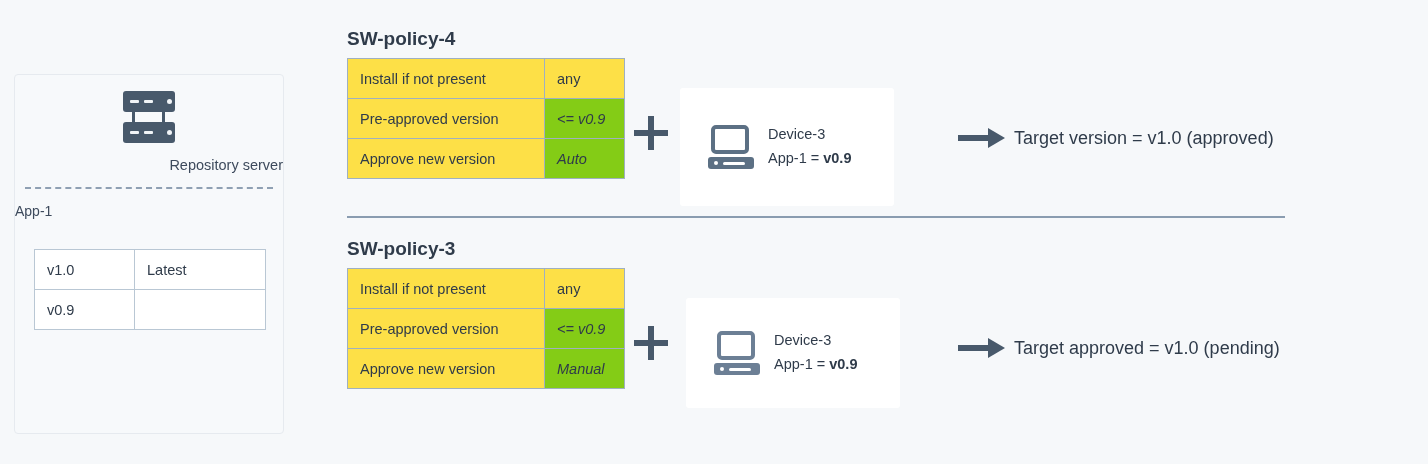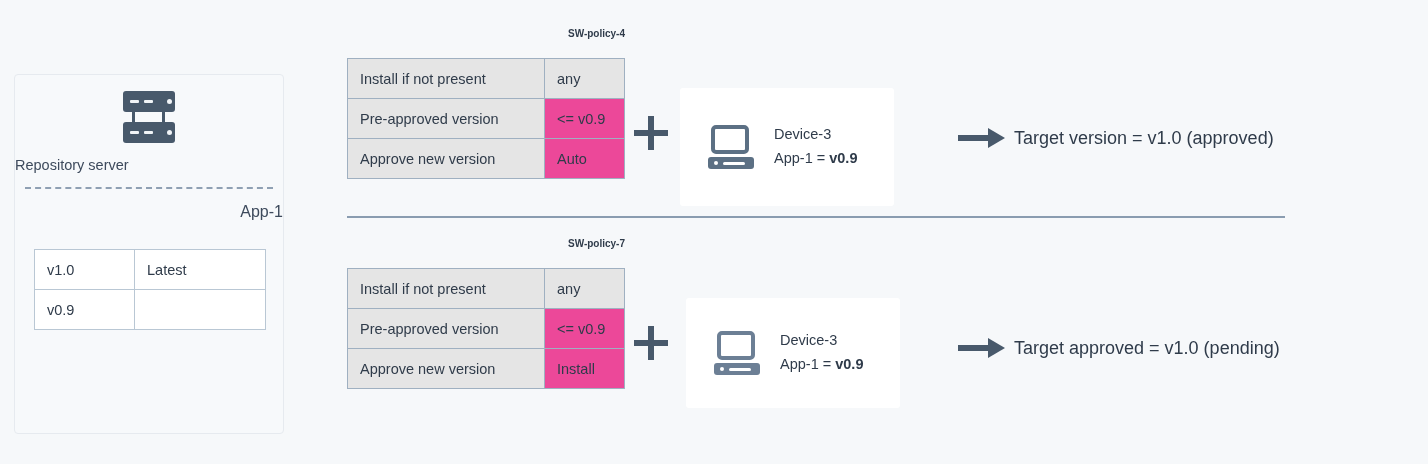--- a/index.html
+++ b/index.html
@@ -68,38 +68,38 @@
     height: 10px;
     background: #48596b;
   }
   .srv-leg.l { left: 9px; }
   .srv-leg.r { left: 39px; }
 
   #repo-title {
     position: absolute;
     top: 82px;
     left: 0; right: 0;
-    text-align: left;
+    text-align: right;
     font-size: 14.5px;
     color: #3d4a5c;
   }
   #repo-divider {
     position: absolute;
     top: 112px;
     left: 10px;
     right: 10px;
     height: 0;
     border-top: 2px dashed #8fa0b3;
   }
   #repo-app-label {
     position: absolute;
     top: 128px;
     left: 0; right: 0;
-    text-align: right;
-    font-size: 16px;
+    text-align: left;
+    font-size: 14px;
     color: #3d4a5c;
   }
 
   #version-table {
     position: absolute;
     top: 174px;
     left: 19px;
     width: 232px;
     border-collapse: collapse;
     background: #a21caf;
@@ -117,45 +117,45 @@
 
   
   .flow-row { position: absolute; left: 0; width: 100%; }
   #flow-row-1 { top: 28px; }
   #flow-row-2 { top: 238px; }
 
   .policy-title {
     position: absolute;
     left: 347px;
     width: 278px;
-    text-align: right;
-    font-size: 10px;
+    text-align: left;
+    font-size: 19px;
     font-weight: bold;
     color: #2f3b4a;
     top: 0;
   }
   .policy-table {
     position: absolute;
     left: 347px;
     top: 30px;
     width: 278px;
     border-collapse: collapse;
     table-layout: fixed;
   }
   .policy-table td {
     border: 1px solid #9fb0c1;
     height: 40px;
     padding: 0 12px;
     font-size: 14.5px;
     color: #2f3b4a;
-    background: #e5e5e5;
+    background: #fde047;
     white-space: nowrap;
   }
   .policy-table td.val { width: 80px; }
-  .policy-table td.hl { background: #ec4899; }
+  .policy-table td.hl { background: #84cc16; font-style: italic; }
 
   .plus-sign {
     position: absolute;
     left: 634px;
     top: 88px;
     width: 34px;
     height: 34px;
   }
   .plus-sign::before,
   .plus-sign::after {
@@ -179,21 +179,21 @@
   }
   #device-card-1 { left: 680px; top: 60px; width: 214px; height: 118px; }
   #device-card-2 { left: 686px; top: 60px; width: 214px; height: 110px; }
 
   .device-inner {
     position: absolute;
     left: 0; top: 0;
     width: 100%; height: 100%;
     display: flex;
     align-items: center;
-    gap: 20px;
+    gap: 14px;
     padding-left: 28px;
   }
   .pc-wrap { position: relative; width: 46px; height: 44px; flex: none; }
   .pc-monitor {
     position: absolute;
     left: 3px; top: 0;
     width: 38px; height: 29px;
     border: 4px solid #6c7f95;
     border-radius: 5px;
     background: #ffffff;
@@ -351,35 +351,35 @@
     <div class="arrow-head"></div>
   </div>
 
   <div class="result-text">Target version = v1.0 (approved)</div>
 </div>
 
 <div id="section-divider"></div>
 
 <div class="flow-row" id="flow-row-2">
 
-  <div class="policy-title">SW-policy-7</div>
+  <div class="policy-title">SW-policy-3</div>
 
   <table class="policy-table">
     <tbody>
       <tr>
         <td>Install if not present</td>
         <td class="val">any</td>
       </tr>
       <tr>
         <td>Pre-approved version</td>
         <td class="val hl">&lt;= v0.9</td>
       </tr>
       <tr>
         <td>Approve new version</td>
-        <td class="val hl">Install</td>
+        <td class="val hl">Manual</td>
       </tr>
     </tbody>
   </table>
 
   <div class="plus-sign"></div>
 
   <div class="device-card" id="device-card-2">
     <div class="device-inner">
       <div class="pc-wrap">
         <div class="pc-monitor"></div>

